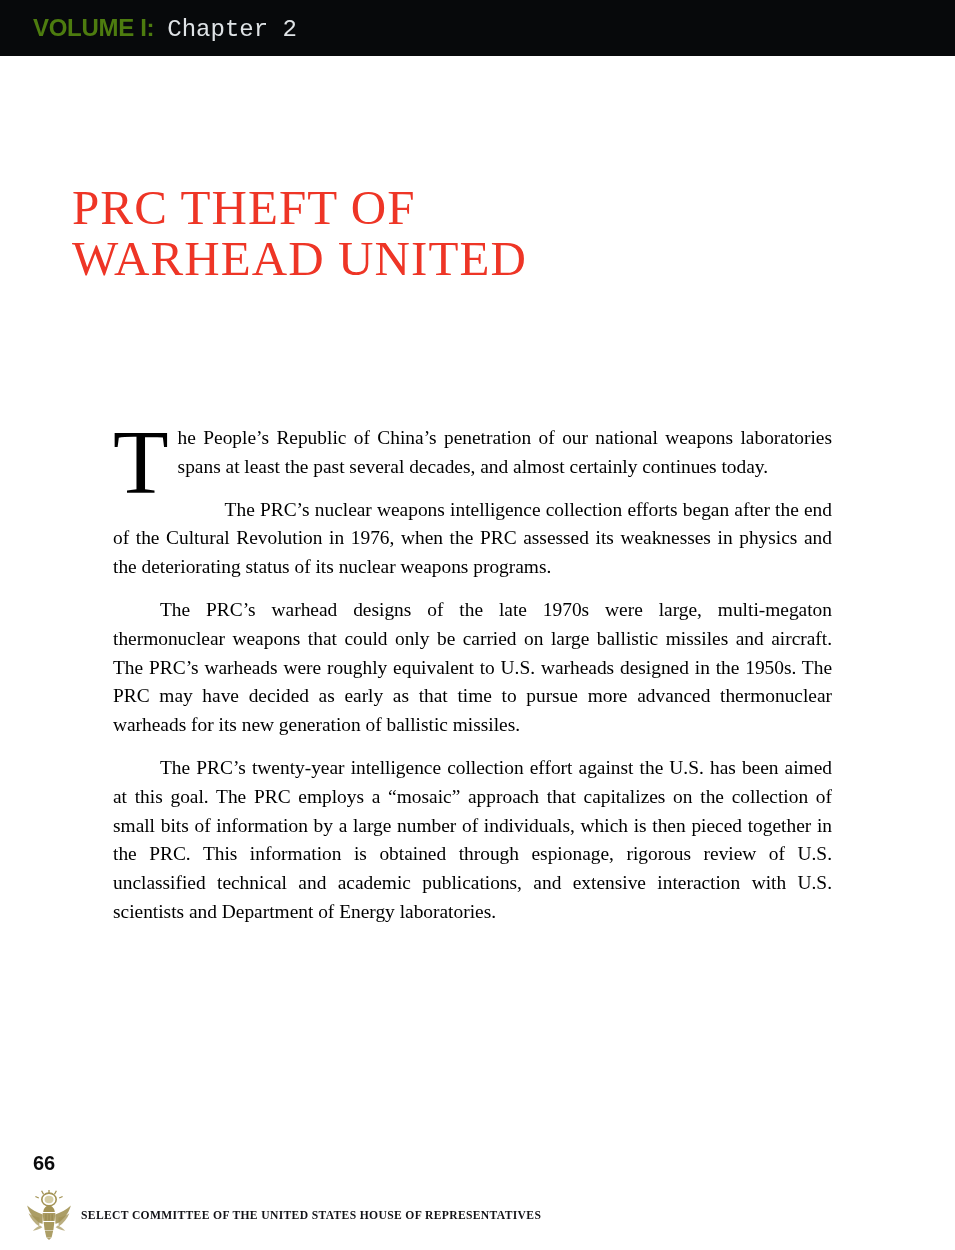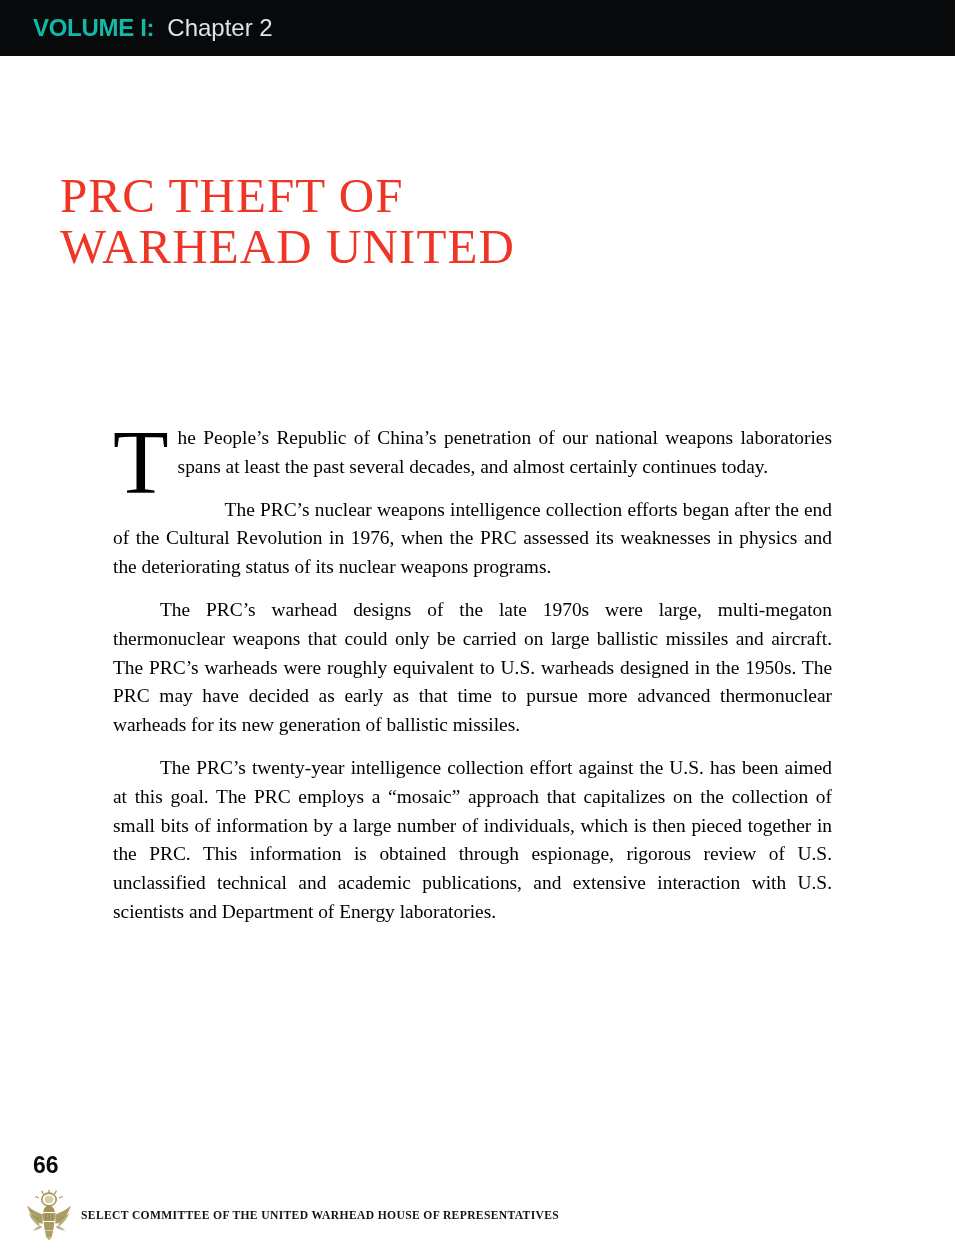--- a/index.html
+++ b/index.html
@@ -33,44 +33,44 @@
   #header-inner {
     display: flex;
     align-items: baseline;
     padding-left: 33px;
   }
   #volume-label {
     font-family: "Liberation Sans", sans-serif;
     font-weight: bold;
     font-size: 24px;
     letter-spacing: -0.3px;
-    color: #14b8a6;
+    color: #4d7c0f;
     white-space: pre;
   }
   #chapter-label {
-    font-family: Liberation Sans, sans-serif;
+    font-family: Liberation Mono, monospace;
     font-size: 24px;
     color: #dfe3e6;
     margin-left: 13px;
     white-space: pre;
   }
 
   
   #chapter-title {
     position: absolute;
     left: 56px;
     top: 166px;
     width: 760px;
     color: #ee3526;
     font-family: "Liberation Serif", serif;
     font-weight: normal;
     font-size: 49px;
     line-height: 51px;
     letter-spacing: 1.1px;
-    margin: 4px;
+    margin: 16px;
   }
   #chapter-title .tline {
     display: block;
     white-space: pre;
   }
 
   
   #body-copy {
     position: absolute;
     left: 113px;
@@ -101,21 +101,21 @@
     color: #000000;
   }
 
   
   #page-number {
     position: absolute;
     left: 33px;
     top: 1152px;
     font-family: "Liberation Sans", sans-serif;
     font-weight: bold;
-    font-size: 23px;
+    font-size: 20px;
     color: #0a0a0c;
   }
   #footer-row {
     position: absolute;
     left: 25px;
     top: 1190px;
     display: flex;
     align-items: center;
   }
   #seal {
@@ -174,16 +174,16 @@
         <path d="M18.6 32 L29.4 32 L28.4 40 L19.6 40 Z" opacity="0.95"></path>
         <path d="M19.8 40.5 L28.2 40.5 L26.6 47.5 L21.4 47.5 Z" opacity="0.9"></path>
         <path d="M21.6 47.8 L26.4 47.8 L24 50 Z" opacity="0.85"></path>
         <path d="M15.2 35.5 C12.4 36.8 9.8 38.6 7.8 40.8 C11.2 40.2 14.6 39 17.4 37.2 Z" opacity="0.7"></path>
         <path d="M32.8 35.5 C35.6 36.8 38.2 38.6 40.2 40.8 C36.8 40.2 33.4 39 30.6 37.2 Z" opacity="0.7"></path>
         <rect x="20.4" y="24.2" width="1.1" height="6.4" fill="#8d7f45" opacity="0.7"></rect>
         <rect x="23.5" y="24.2" width="1.1" height="6.4" fill="#8d7f45" opacity="0.7"></rect>
         <rect x="26.6" y="24.2" width="1.1" height="6.4" fill="#8d7f45" opacity="0.7"></rect>
       </g>
     </svg>
-    <span id="footer-text">SELECT COMMITTEE OF THE UNITED WARHEAD HOUSE OF REPRESENTATIVES</span>
+    <span id="footer-text">SELECT COMMITTEE OF THE UNITED STATES HOUSE OF REPRESENTATIVES</span>
   </div>
 
 </div>
 
 </body></html>

